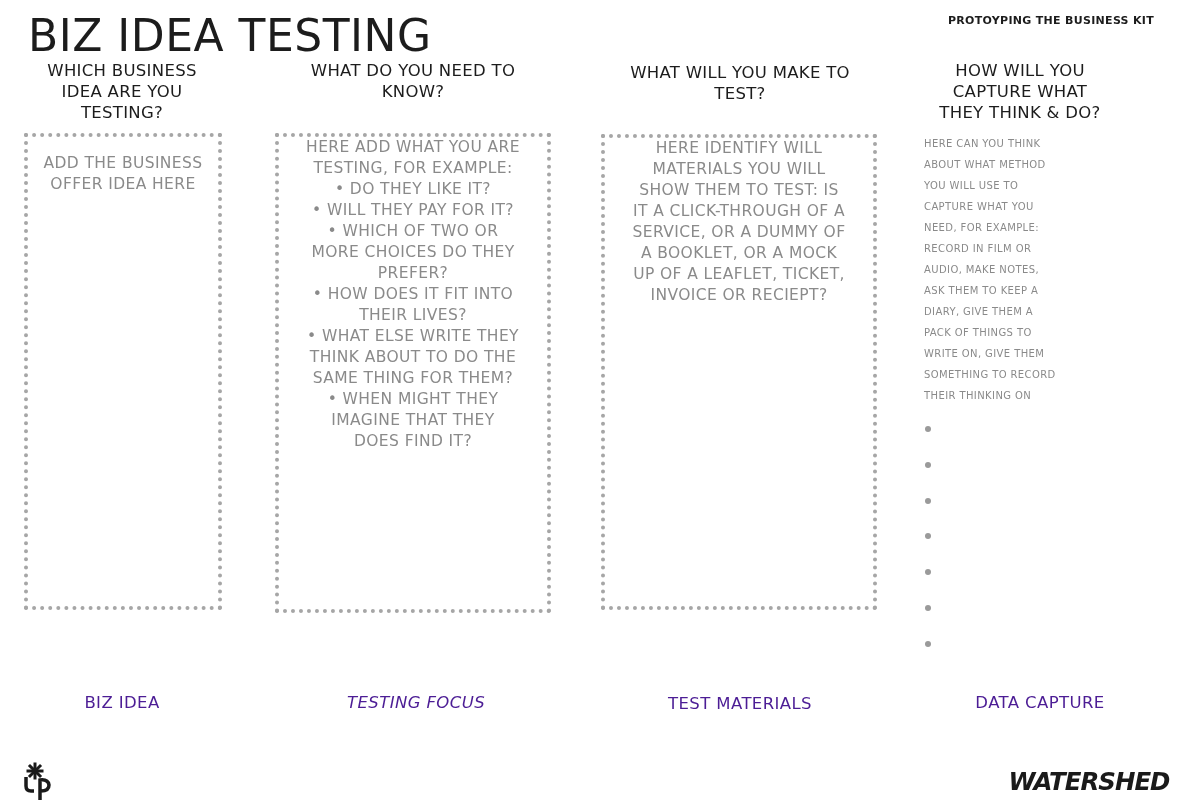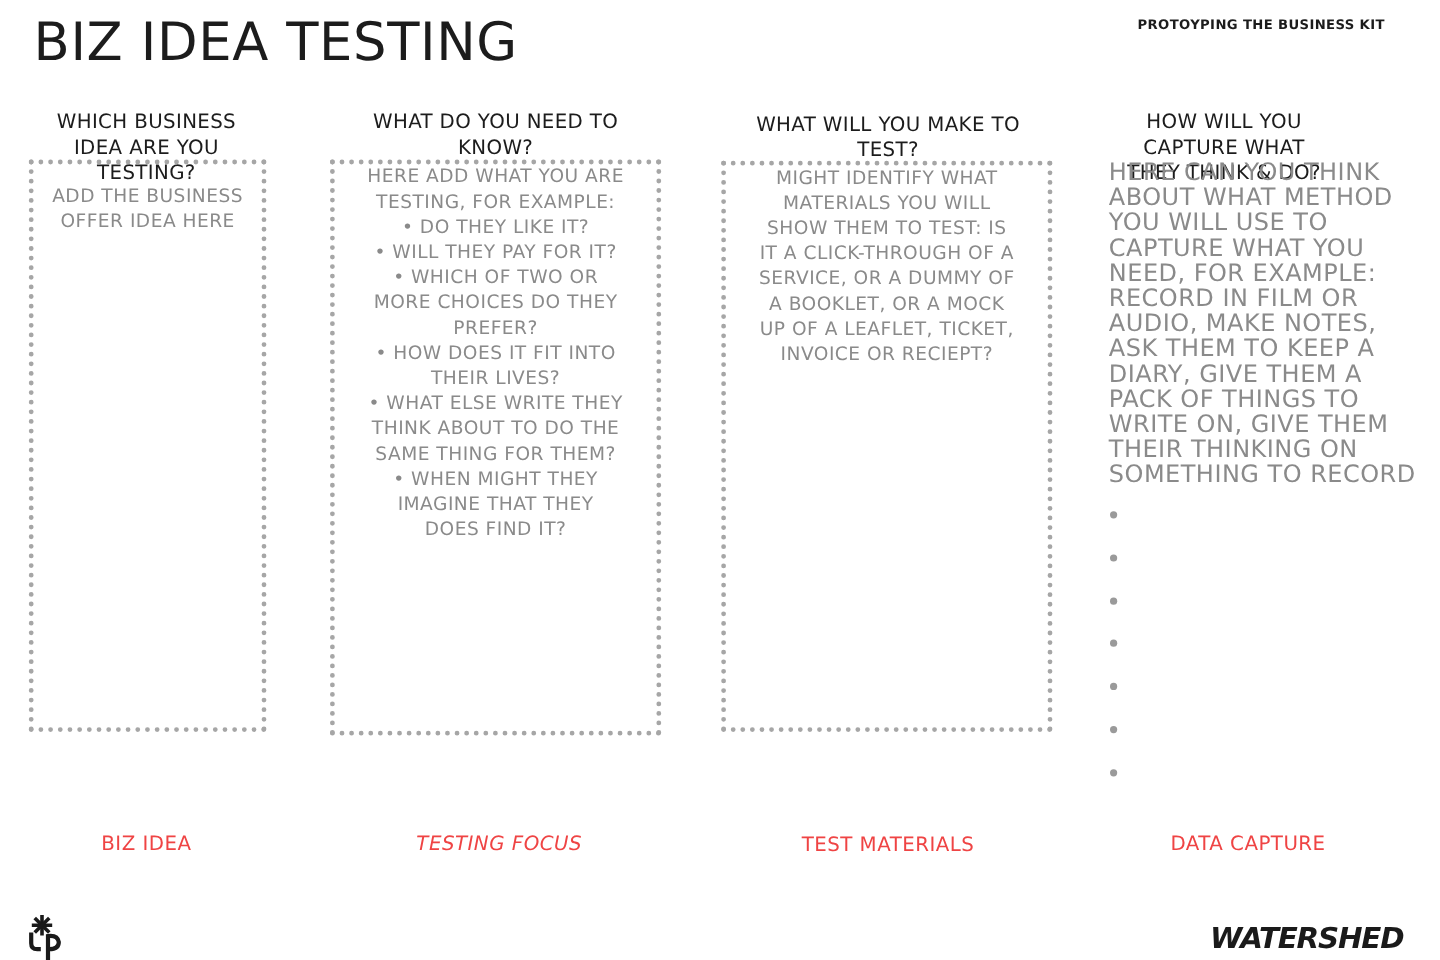--- a/index.html
+++ b/index.html
@@ -8,39 +8,39 @@
       font-family: "DejaVu Sans", "Liberation Sans", sans-serif; color: #1a1a1a;
     }
     .abs { position: absolute; }
     .title {
       left: 28px; top: 10px; font-size: 44px; letter-spacing: 0.5px; font-weight: 500; color: #1c1c1c;
     }
     .kit {
       right: 46px; top: 14px; font-size: 11px; font-weight: bold; letter-spacing: 0.3px; color: #1c1c1c;
     }
     .col-q {
-      text-align: center; font-size: 16.5px; line-height: 21px; color: #1c1c1c; letter-spacing: 0.3px; margin-top: 31px;
+      text-align: center; font-size: 16.5px; line-height: 21px; color: #1c1c1c; letter-spacing: 0.3px;
     }
     .box {
       border: 4px dotted #a6a6a6; box-sizing: border-box;
     }
     .box-text {
       text-align: center; color: #8a8a8a; font-size: 15.5px; line-height: 21px; letter-spacing: 0.4px;
       padding: 0 2px;
     }
     .box-text div { white-space: nowrap; }
     .free-text {
-      color: #8a8a8a; font-size: 20px; line-height: 21px; letter-spacing: 0.4px; text-align: left;
+      color: #8a8a8a; font-size: 10px; line-height: 21px; letter-spacing: 0.4px; text-align: left;
     }
     .free-text div { white-space: nowrap; }
     .dot {
       width: 6px; height: 6px; border-radius: 50%; background: #9a9a9a;
     }
     .col-label {
-      text-align: center; font-size: 16.5px; color: #ef4444; letter-spacing: 0.4px;
+      text-align: center; font-size: 16.5px; color: #4c1d95; letter-spacing: 0.4px;
     }
     .logo-left { left: 22px; top: 762px; width: 38px; height: 38px; }
     .logo-right {
       left: 1010px; top: 768px; font-family: "DejaVu Sans", sans-serif; font-weight: bold;
       font-style: italic; font-size: 24px; letter-spacing: -1px; color: #1a1a1a;
       transform: scaleX(1.02);
     }
   </style>
 </head>
 <body>
@@ -85,21 +85,21 @@
   </div>
 </div>
 <div class="abs col-label" style="left:276px; top:693px; width:280px;font-style:italic;">TESTING FOCUS</div>
 
 <div class="abs col-q" style="left:600px; top:62px; width:280px;">
   <div>WHAT WILL YOU MAKE TO</div>
   <div>TEST?</div>
 </div>
 <div class="abs box" style="left:601px; top:134px; width:276px; height:476px;">
   <div class="box-text">
-    <div>MIGHT IDENTIFY WHAT</div>
+    <div>HERE IDENTIFY WILL</div>
     <div>MATERIALS YOU WILL</div>
     <div>SHOW THEM TO TEST: IS</div>
     <div>IT A CLICK-THROUGH OF A</div>
     <div>SERVICE, OR A DUMMY OF</div>
     <div>A BOOKLET, OR A MOCK</div>
     <div>UP OF A LEAFLET, TICKET,</div>
     <div>INVOICE OR RECIEPT?</div>
   </div>
 </div>
 <div class="abs col-label" style="left:600px; top:694px; width:280px;">TEST MATERIALS</div>
@@ -114,22 +114,22 @@
   <div>ABOUT WHAT METHOD</div>
   <div>YOU WILL USE TO</div>
   <div>CAPTURE WHAT YOU</div>
   <div>NEED, FOR EXAMPLE:</div>
   <div>RECORD IN FILM OR</div>
   <div>AUDIO, MAKE NOTES,</div>
   <div>ASK THEM TO KEEP A</div>
   <div>DIARY, GIVE THEM A</div>
   <div>PACK OF THINGS TO</div>
   <div>WRITE ON, GIVE THEM</div>
+  <div>SOMETHING TO RECORD</div>
   <div>THEIR THINKING ON</div>
-  <div>SOMETHING TO RECORD</div>
 </div>
 
 <div class="abs dot" style="left:925px; top:426px;"></div>
 <div class="abs dot" style="left:925px; top:462px;"></div>
 <div class="abs dot" style="left:925px; top:498px;"></div>
 <div class="abs dot" style="left:925px; top:533px;"></div>
 <div class="abs dot" style="left:925px; top:569px;"></div>
 <div class="abs dot" style="left:925px; top:605px;"></div>
 <div class="abs dot" style="left:925px; top:641px;"></div>
 <div class="abs col-label" style="left:930px; top:693px; width:220px;">DATA CAPTURE</div>

